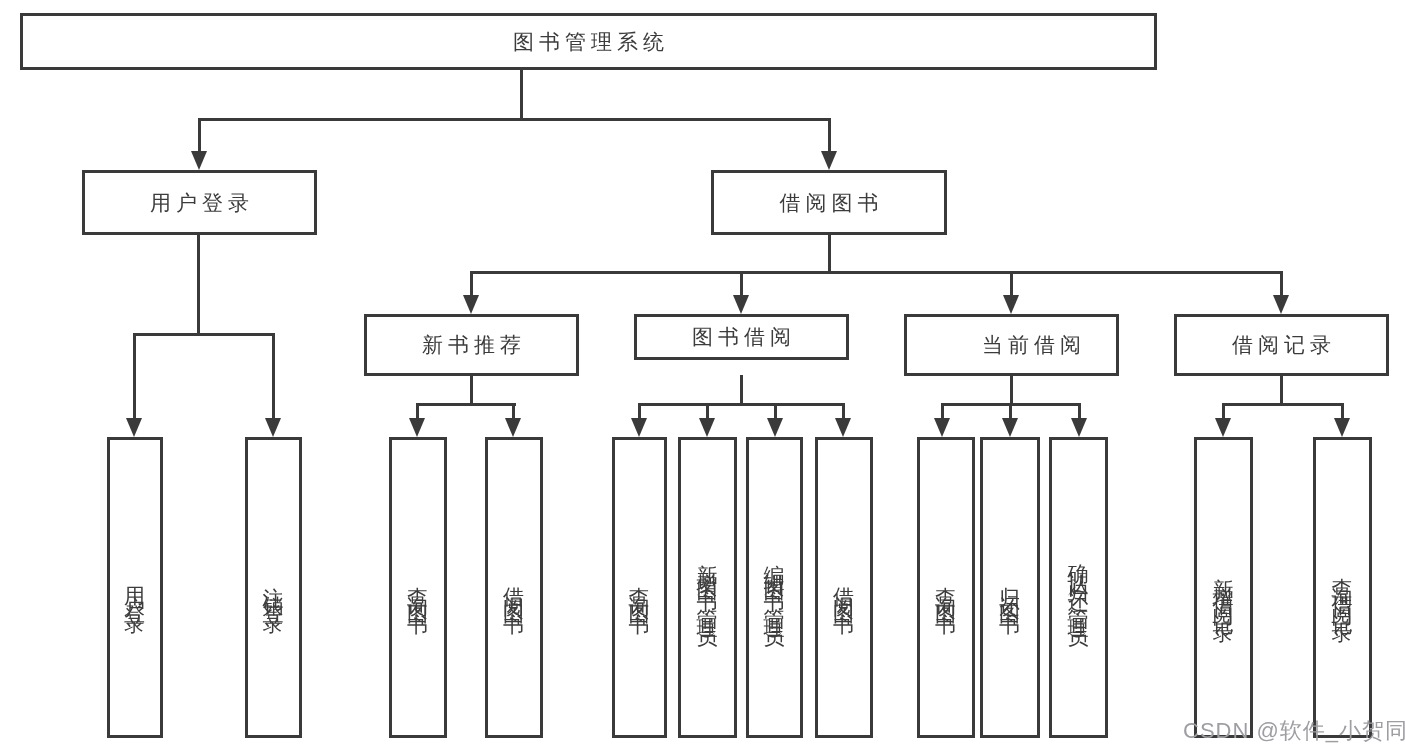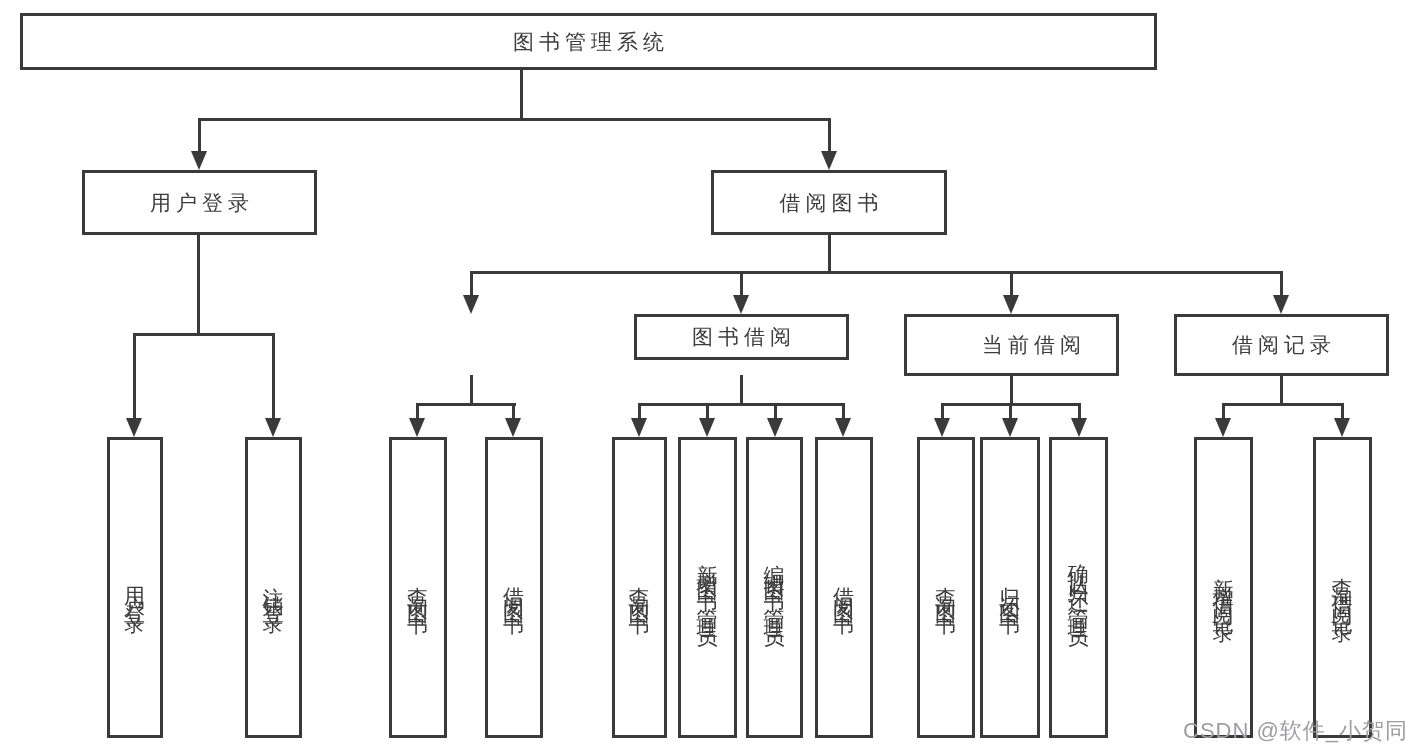--- a/index.html
+++ b/index.html
@@ -82,20 +82,21 @@
   <div class="hline" style="left:470px;  top:271px; width:813px;"></div>
   <div class="vline" style="left:470px;  top:271px; height:26px;"></div>
   <div class="arrow" style="left:463px;  top:295px;"></div>
   <div class="vline" style="left:740px;  top:271px; height:26px;"></div>
   <div class="arrow" style="left:733px;  top:295px;"></div>
   <div class="vline" style="left:1010px; top:271px; height:26px;"></div>
   <div class="arrow" style="left:1003px; top:295px;"></div>
   <div class="vline" style="left:1280px; top:271px; height:26px;"></div>
   <div class="arrow" style="left:1273px; top:295px;"></div>
 
+  <div class="box" style="left:364px;  top:314px; width:215px; height:62px;">新书推荐</div>
   <div class="box" style="left:634px;  top:314px; width:215px; height:46px;">图书借阅</div>
   <div class="box" style="left:904px;  top:314px; width:215px; height:62px;padding-left:40px;">当前借阅</div>
   <div class="box" style="left:1174px; top:314px; width:215px; height:62px;">借阅记录</div>
 
   <div class="vline" style="left:470px; top:375px; height:30px;"></div>
   <div class="hline" style="left:416px; top:403px; width:100px;"></div>
   <div class="vline" style="left:416px; top:403px; height:17px;"></div>
   <div class="arrow" style="left:409px; top:418px;"></div>
   <div class="vline" style="left:512px; top:403px; height:17px;"></div>
   <div class="arrow" style="left:505px; top:418px;"></div>

